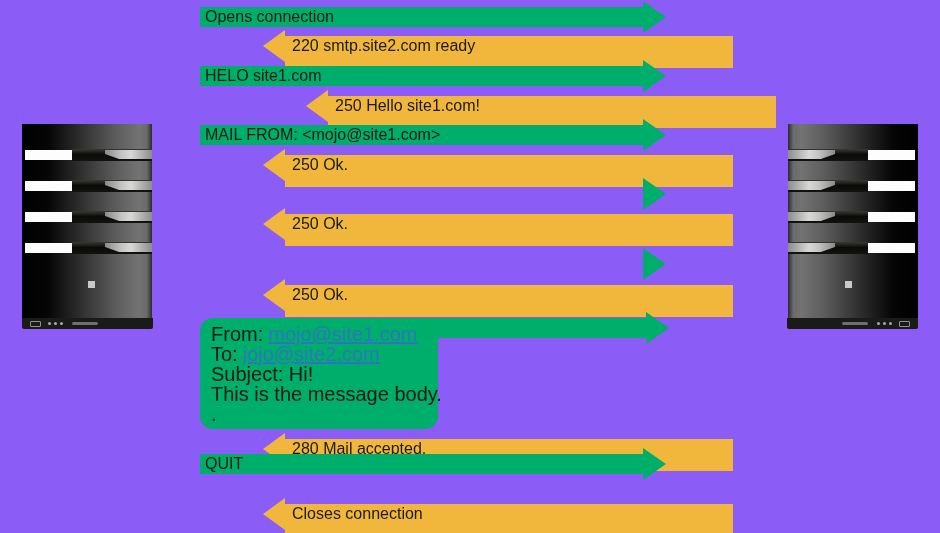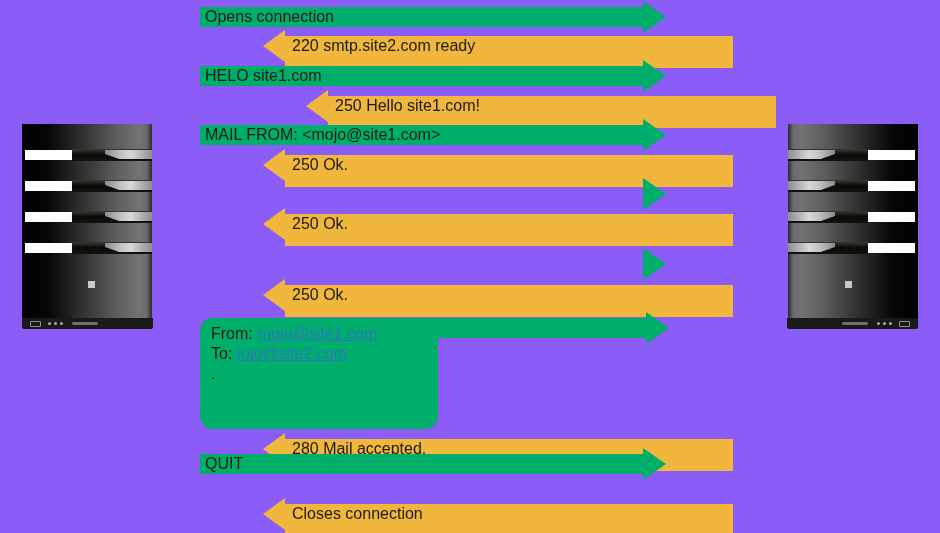--- a/index.html
+++ b/index.html
@@ -15,21 +15,21 @@
   .g-head { position:absolute; left:643px; top:-6px; width:23px; height:32px; background:var(--green);
             clip-path:polygon(0 0,100% 50%,0 100%); }
   .gb-shaft { position:absolute; left:420px; top:0; width:227px; height:20px; background:var(--green); }
   .o-head { position:absolute; left:263px; top:-6px; width:22px; height:32px; background:var(--orange);
             clip-path:polygon(100% 0,0 50%,100% 100%); }
   .o-shaft { position:absolute; left:285px; top:0; width:448px; height:32px; background:var(--orange); }
   .o-shaft .lbl { padding-left:7px; }
 
   .msgbox { position:absolute; left:200px; top:318px; width:238px; height:111px; background:var(--green);
             border-radius:13px; box-sizing:border-box; padding:6px 0 0 11px; }
-  .mline { font-size:16px; line-height:20px; color:var(--txt); white-space:nowrap; }
+  .mline { font-size:20px; line-height:20px; color:var(--txt); white-space:nowrap; }
   .mlabel { margin-right:5px; }
   .link { color:var(--link); text-decoration:underline; }
 
   .server { position:absolute; top:124px; width:131px; height:206px; }
   .server-left  { left:22px; }
   .server-right { left:787px; transform:scaleX(-1); }
   .srv-body { position:absolute; left:0; top:0; width:130px; height:194px;
     background:linear-gradient(90deg,#000 0%,#060606 20%,#2e2e2e 45%,#5c5c5c 72%,#737373 90%,#6a6a6a 96%,#2b2b2b 100%); }
   .bay { position:absolute; left:0; width:130px; height:12px; }
   .bay-1 { top:25px; } .bay-2 { top:56px; } .bay-3 { top:87px; } .bay-4 { top:118px; }
@@ -194,16 +194,18 @@
       </div>
     </div>
 
   <div class="msgbox">
     <div class="mline">
       <span class="mlabel">From:</span><a class="link">mojo@site1.com</a>
     </div>
     <div class="mline">
       <span class="mlabel">To:</span><a class="link">jojo@site2.com</a>
     </div>
+    <div class="mline">Subject: Hi!</div>
+    <div class="mline">This is the message body.</div>
     <div class="mline">.</div>
   </div>
 
 </div>
 
 </body></html>

